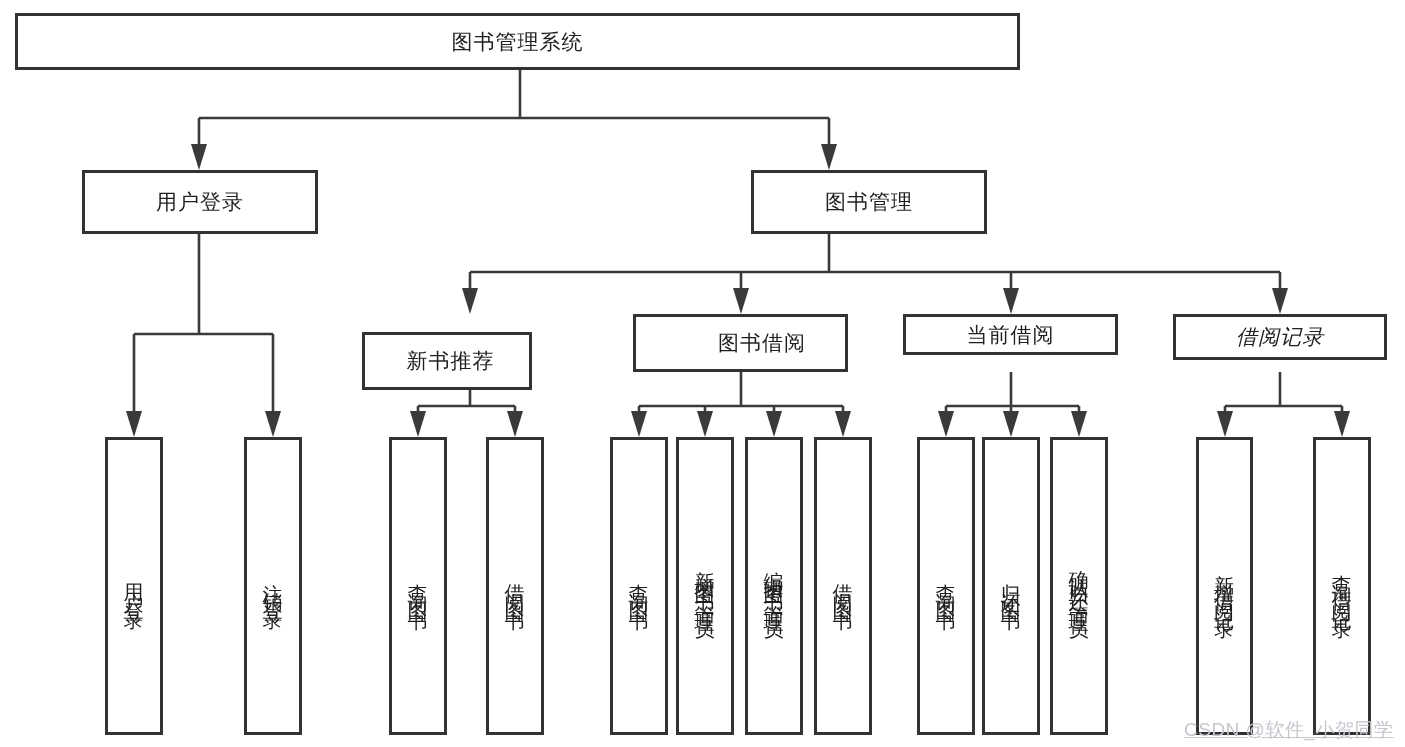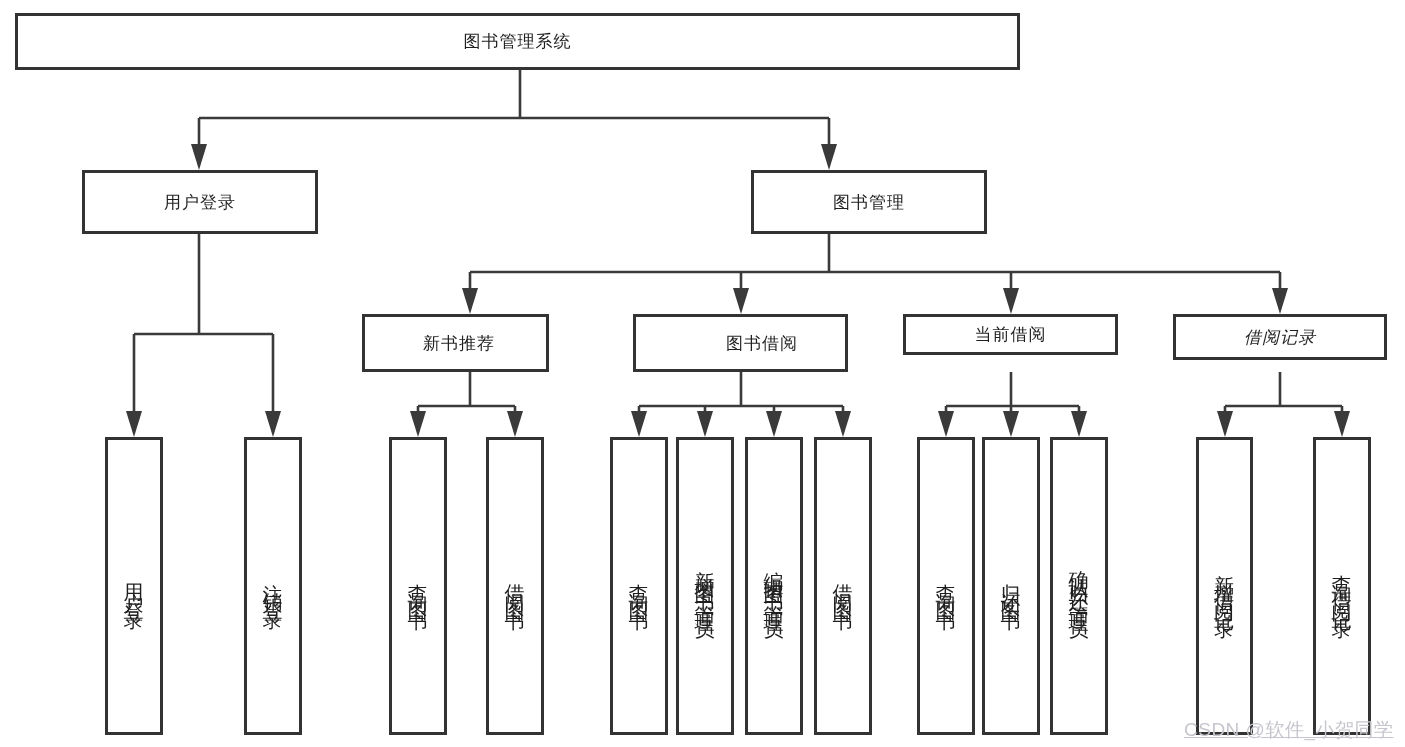--- a/index.html
+++ b/index.html
@@ -35,21 +35,21 @@
     stroke: none;
   }
   .node {
     position: absolute;
     background: var(--bg);
     border: 3px solid var(--border);
     display: flex;
     align-items: center;
     justify-content: center;
     text-align: center;
-    font-size: 17px;
+    font-size: 21px;
     letter-spacing: 1px;
     color: var(--text);
   }
   .vnode {
     writing-mode: vertical-rl;
     text-orientation: mixed;
     font-size: 20px;
     letter-spacing: 9px;
     line-height: 1;
   }
@@ -118,21 +118,21 @@
       <polygon points="1217,411 1233,411 1225,437"></polygon>
       <polygon points="1334,411 1350,411 1342,437"></polygon>
     </g>
   </svg>
 
   <div class="node" style="left:15px; top:13px; width:1005px; height:57px;">图书管理系统</div>
 
   <div class="node" style="left:82px; top:170px; width:236px; height:64px;">用户登录</div>
   <div class="node" style="left:711px; top:170px; width:236px; height:64px;margin-left:40px;">图书管理</div>
 
-  <div class="node" style="left:362px; top:314px; width:187px; height:58px;padding-left:7px;">新书推荐</div>
+  <div class="node" style="left:362px; top:332px; width:170px; height:58px;padding-left:7px;">新书推荐</div>
   <div class="node" style="left:633px; top:314px; width:215px; height:58px;padding-left:43px;">图书借阅</div>
   <div class="node" style="left:903px; top:314px; width:215px; height:41px;">当前借阅</div>
   <div class="node" style="left:1173px; top:314px; width:214px; height:46px;font-style:italic;">借阅记录</div>
 
   <div class="node vnode" style="left:105px; top:437px; width:58px; height:298px;">用户登录</div>
   <div class="node vnode" style="left:244px; top:437px; width:58px; height:298px;">注销登录</div>
 
   <div class="node vnode" style="left:389px; top:437px; width:58px; height:298px;">查询图书</div>
   <div class="node vnode" style="left:486px; top:437px; width:58px; height:298px;">借阅图书</div>
 

